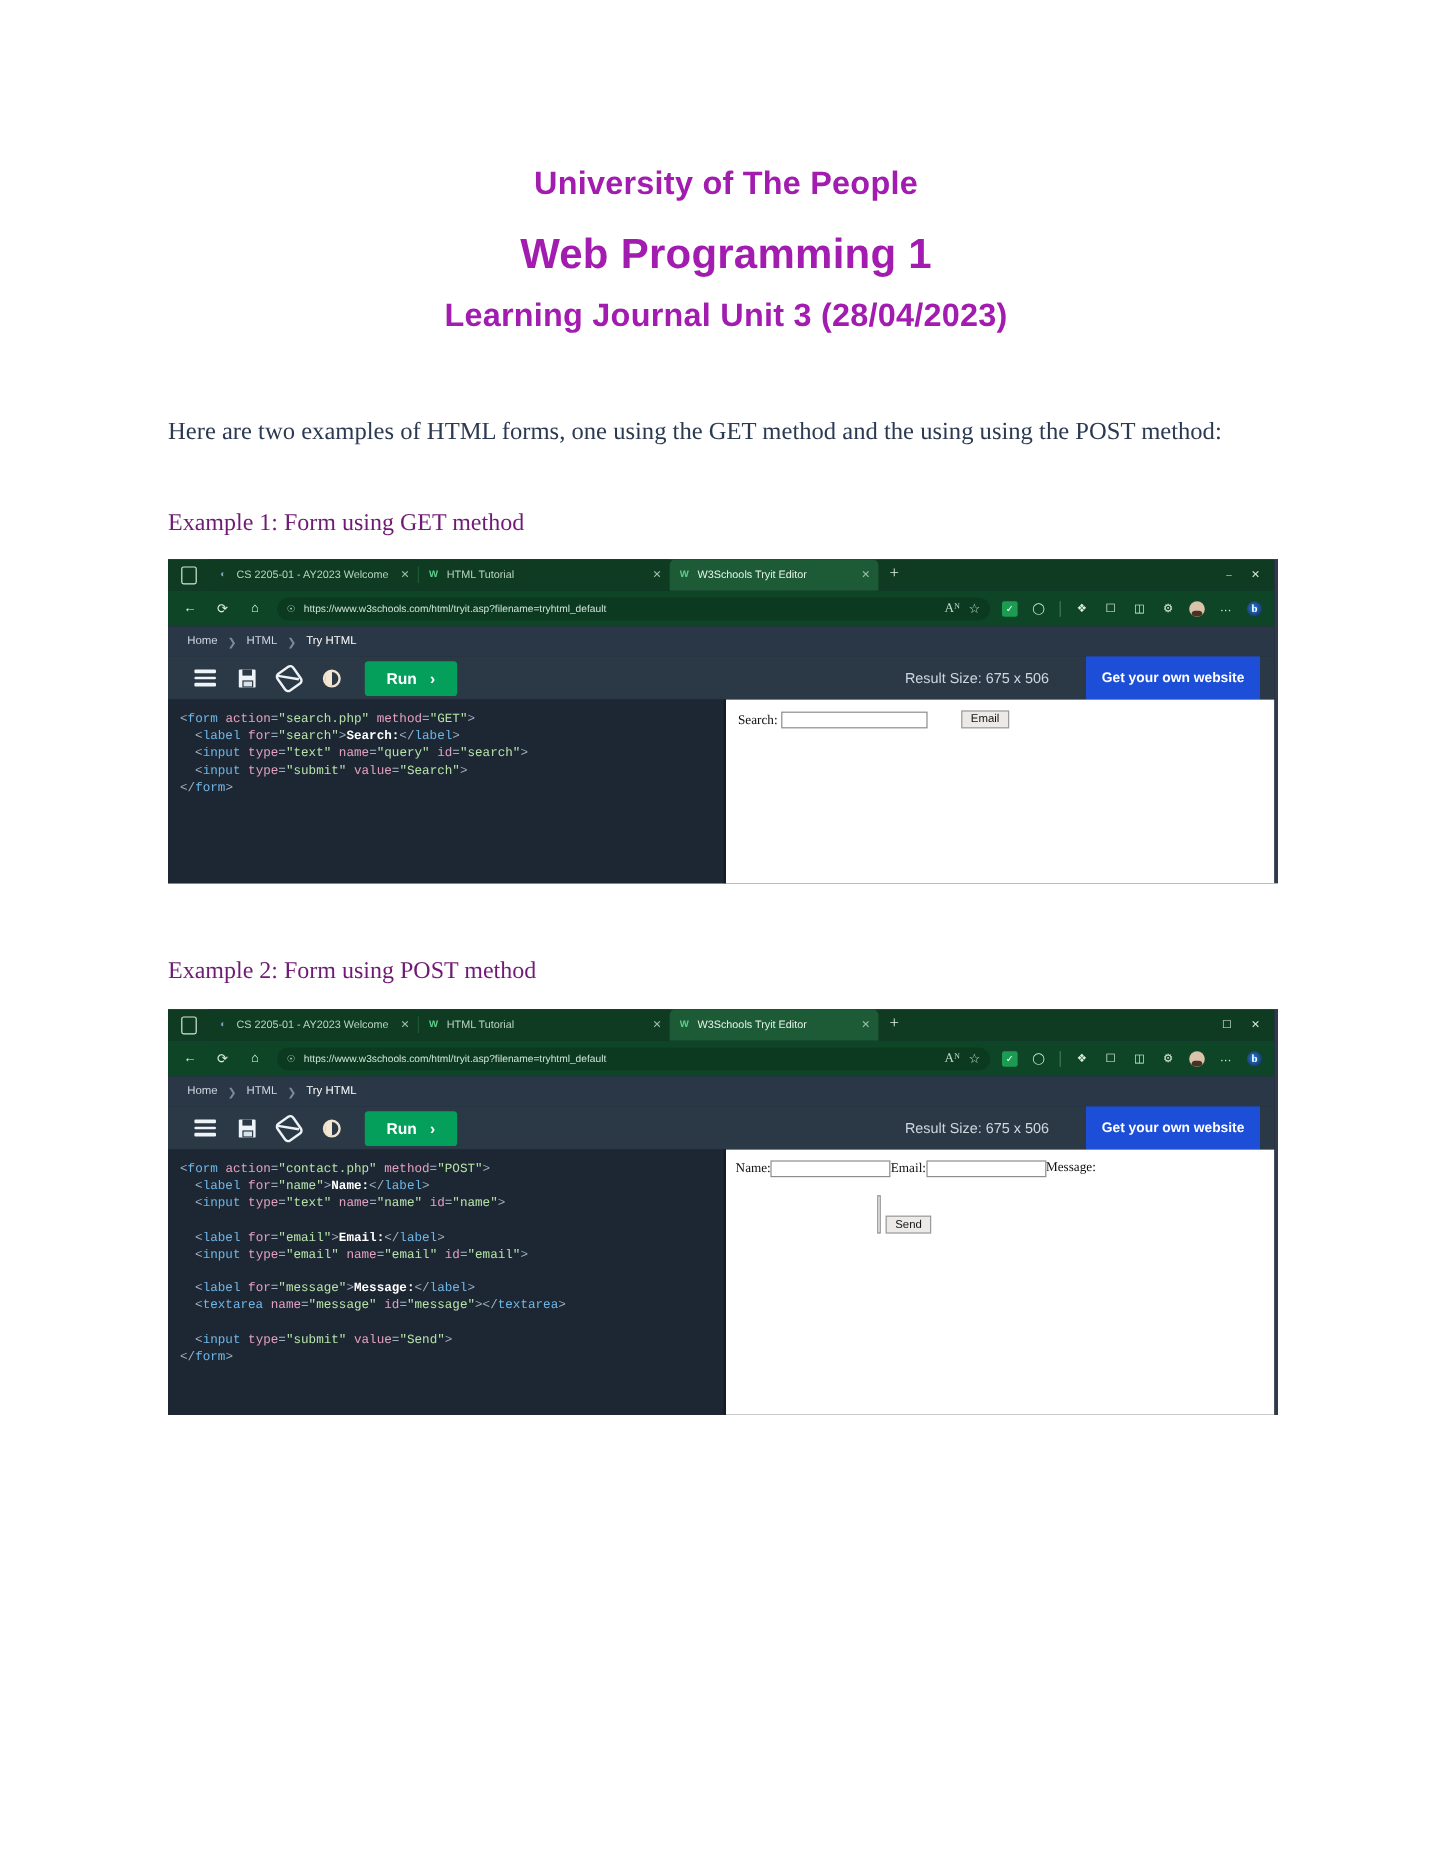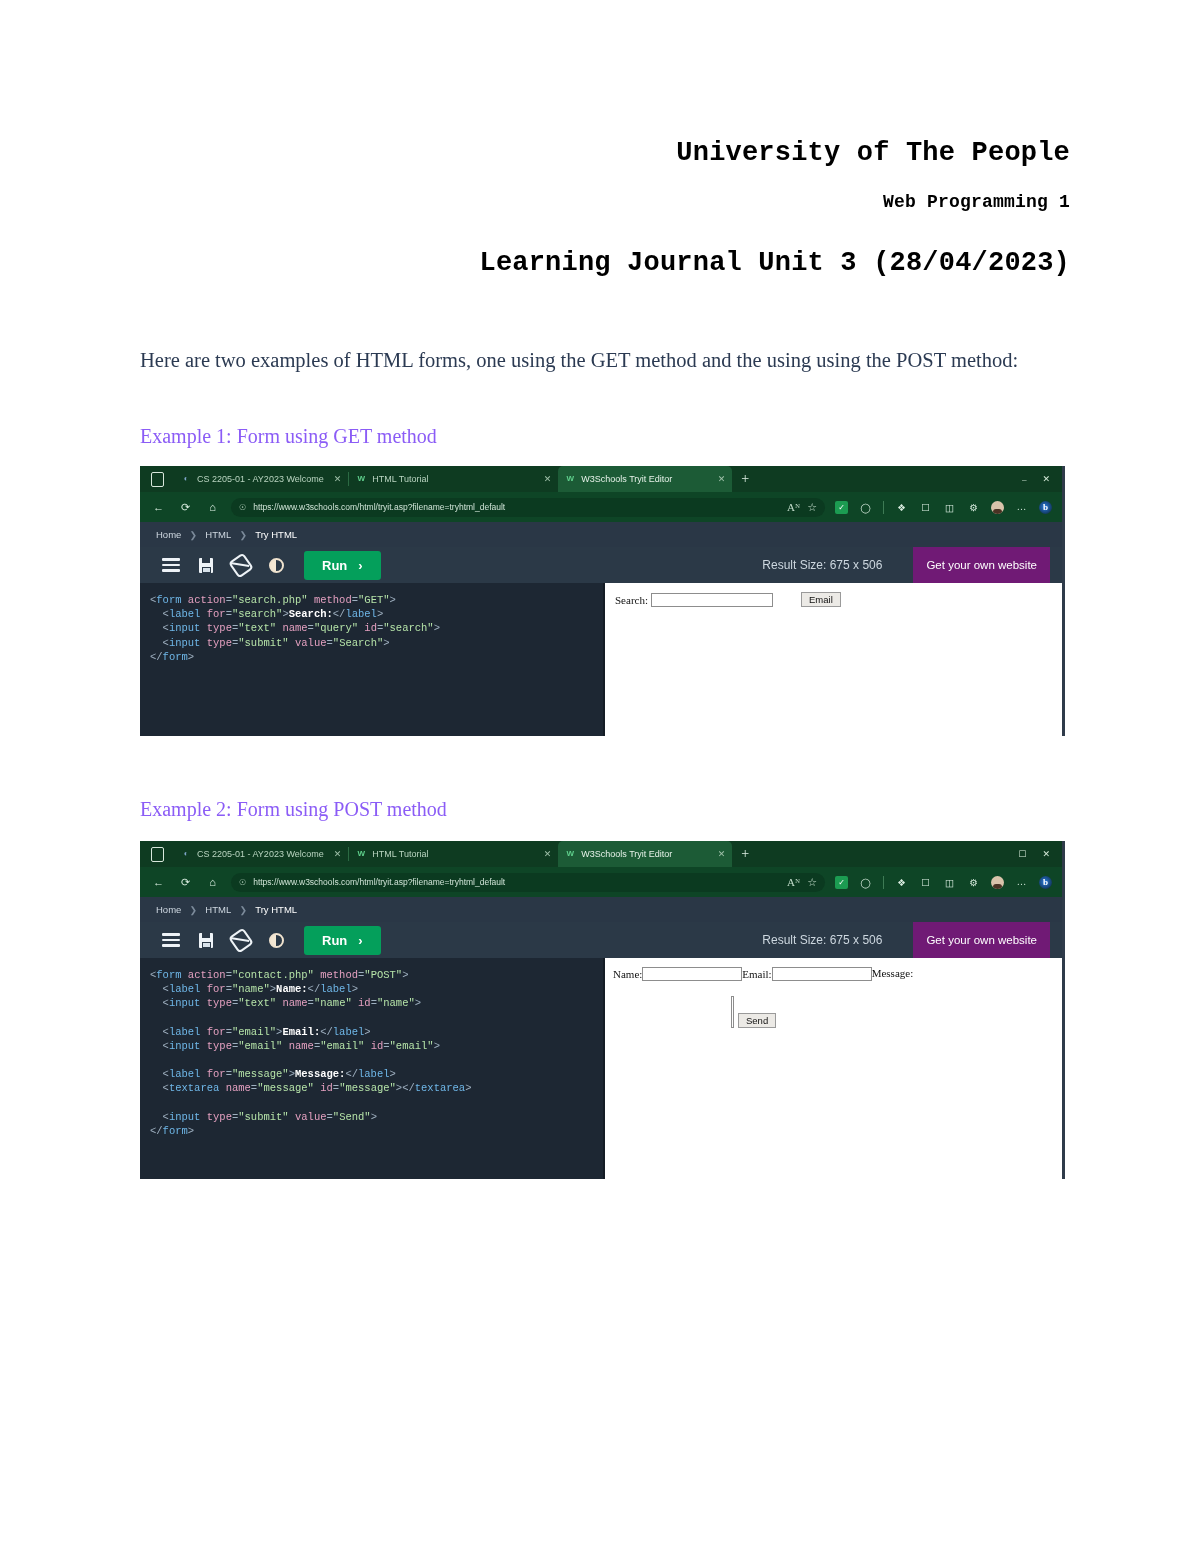--- a/index.html
+++ b/index.html
@@ -16,44 +16,44 @@
   }
 
   
   .page {
     position: absolute;
     left: 0; top: 0;
     width: 1200px;
     height: 1553px;
   }
   .doc-title {
-    text-align: right;
-    color: #000000;
-    font-family: Liberation Mono, monospace;
+    text-align: center;
+    color: #a21caf;
+    font-family: Liberation Sans, sans-serif;
     font-weight: bold;
     letter-spacing: .2px;
   }
   .title-1 { position: absolute; left: 140px; top: 138px; width: 930px; font-size: 27px; }
-  .title-2 { position: absolute; left: 140px; top: 192px; width: 930px; font-size: 18px; }
+  .title-2 { position: absolute; left: 140px; top: 192px; width: 930px; font-size: 35px; }
   .title-3 { position: absolute; left: 140px; top: 248px; width: 930px; font-size: 27px; }
 
   .intro {
     position: absolute;
     left: 140px; top: 346px;
     width: 925px;
     font-size: 20.5px;
     line-height: 1.45;
     color: #2b3a52;
     font-family: "Liberation Serif", serif;
   }
   .ex-label {
     position: absolute;
     left: 140px;
     font-size: 20px;
-    color: #8b5cf6;
+    color: #701a75;
     font-family: "Liberation Serif", serif;
   }
   .ex-label-1 { top: 425px; }
   .ex-label-2 { top: 798px; }
 
   
   .shot {
     position: absolute;
     left: 140px;
     width: 925px;
@@ -325,25 +325,25 @@
   }
   .result-size {
     margin-left: auto;
     font-family: "Liberation Sans", sans-serif;
     font-size: 12px;
     color: #cdd7df;
     padding-right: 14px;
     white-space: nowrap;
   }
   .own-site-btn {
-    background: #701a75;
+    background: #1d4ed8;
     color: #ffffff;
     font-family: "Liberation Sans", sans-serif;
     font-size: 11.5px;
-    font-weight: normal;
+    font-weight: bold;
     padding: 9px 13px;
     white-space: nowrap;
     align-self: stretch;
     display: flex;
     align-items: center;
     margin-right: -10px;
   }
 
   
   .ed-body {

